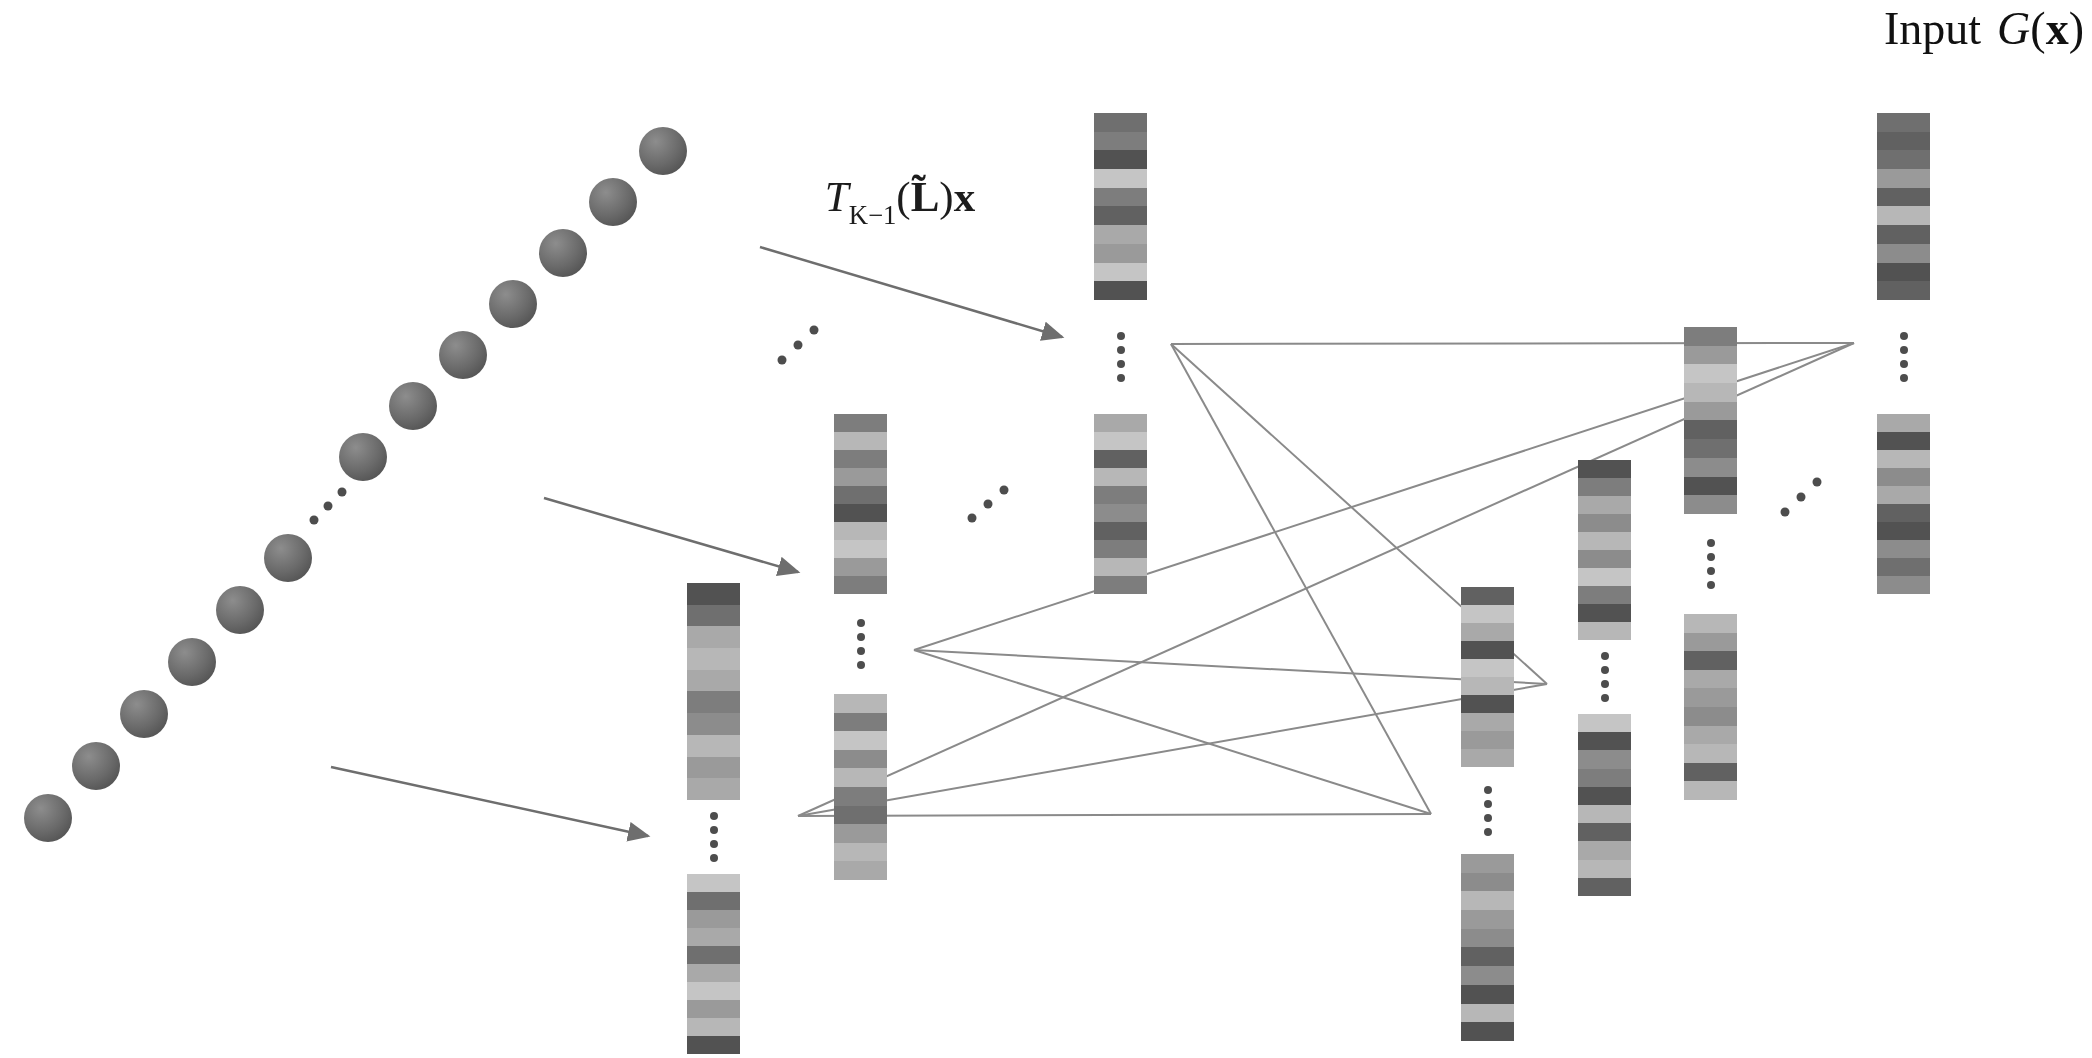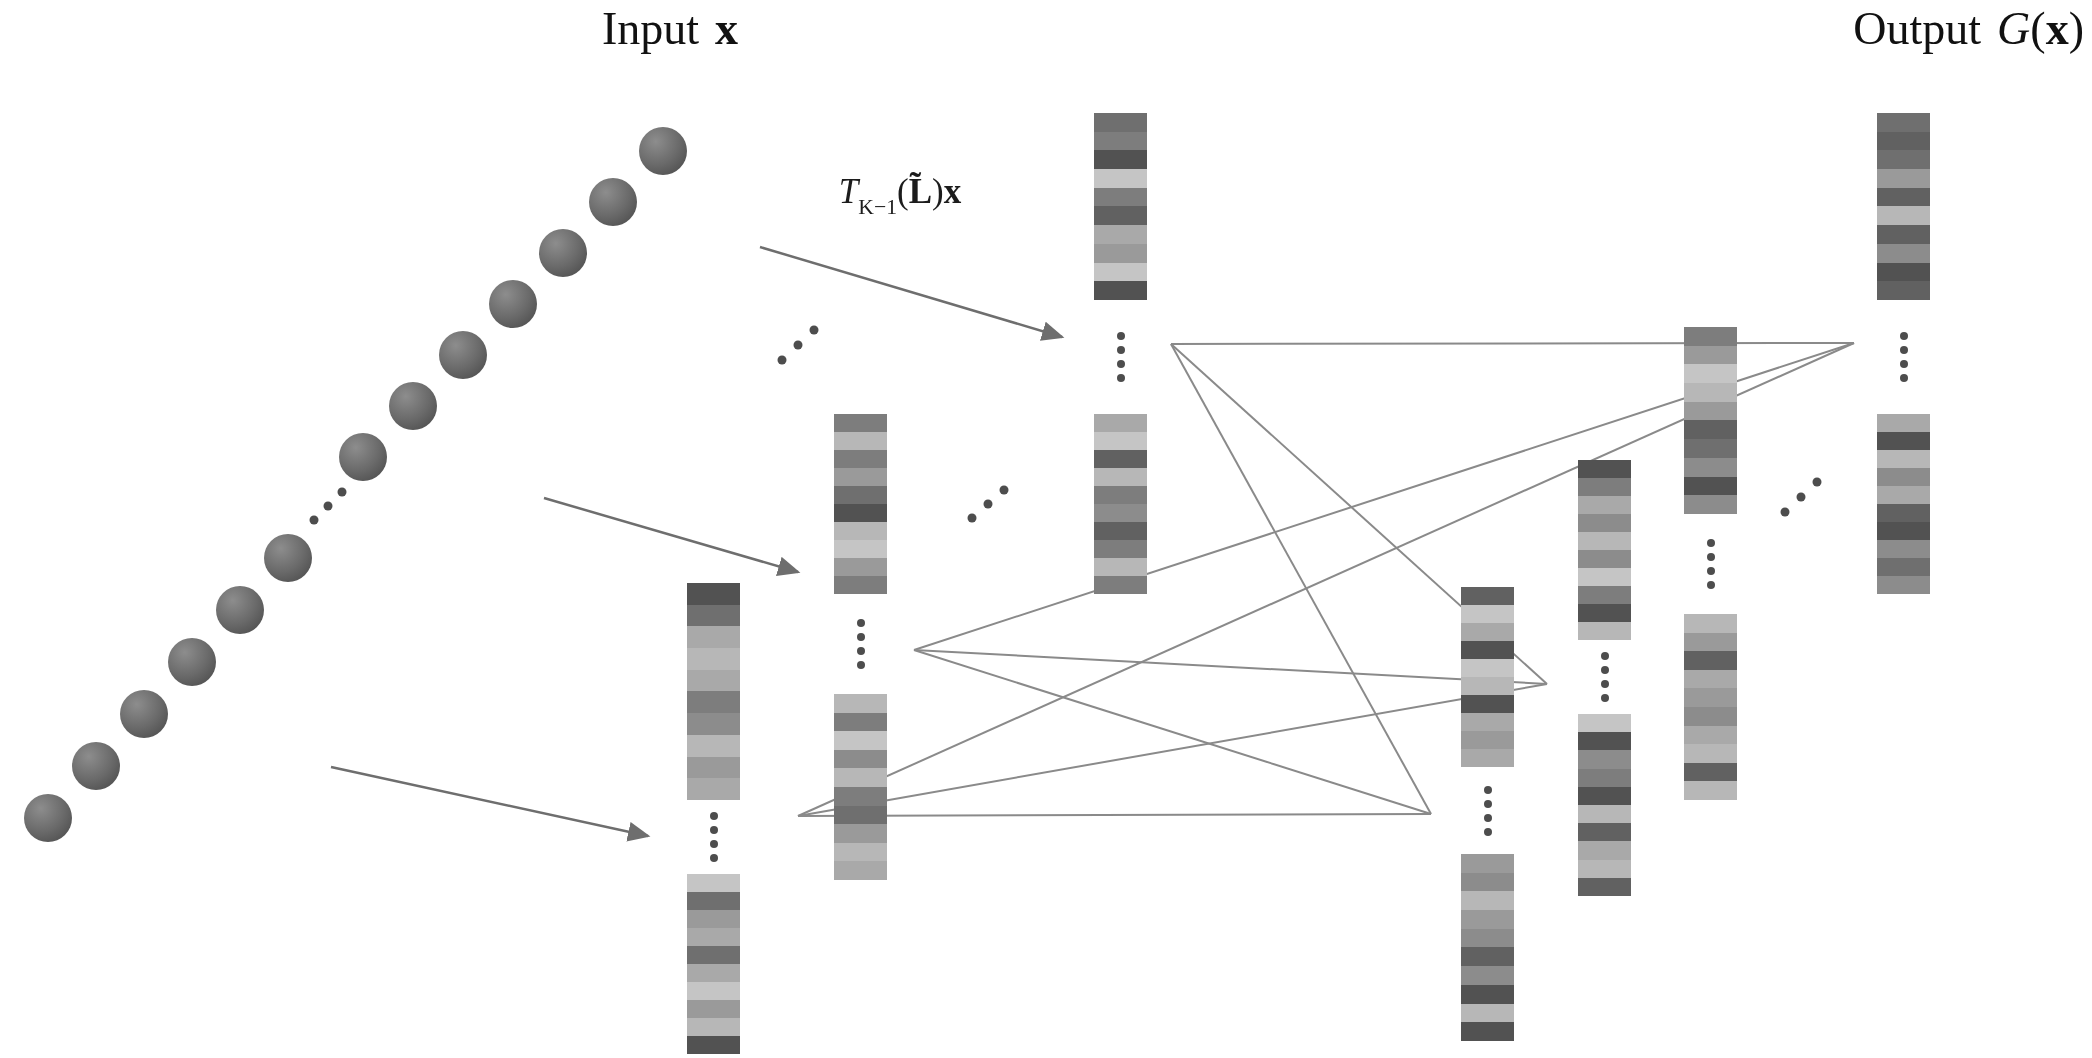--- a/index.html
+++ b/index.html
@@ -18,21 +18,21 @@
     position: absolute; z-index: 3;
     font-size: 46px; color: #111; white-space: nowrap;
   }
   .title .word-gap { margin-right: 16px; }
   .title b { font-weight: bold; }
   #lbl-input  { left: 530px; top: 2px; width: 280px; text-align: center; }
   #lbl-output { left: 1710px; top: 2px; width: 378px; text-align: right; padding-right: 4px; box-sizing: border-box; }
 
   .math {
     position: absolute; z-index: 3;
-    font-size: 35px; color: #1c1c1c; white-space: nowrap;
+    font-size: 43px; color: #1c1c1c; white-space: nowrap;
   }
   .math i { font-style: italic; }
   .math sub { font-size: 0.62em; position: relative; top: 0.12em; }
   .math sup { font-size: 0.62em; position: relative; top: -0.1em; }
   .math b { font-weight: bold; }
   #lbl-t0    { left: 296px;  top: 698px; width: 200px; text-align: center; }
   #lbl-t1    { left: 592px;  top: 442px; width: 200px; text-align: center; }
   #lbl-tk    { left: 770px;  top: 172px; width: 260px; text-align: center; }
   #lbl-theta { left: 1336px; top: 232px; width: 280px; text-align: center; font-size: 40px; }
   #lbl-theta span { margin: 0 5px; }
@@ -330,26 +330,23 @@
           <div class="seg" style="height: 18px; background: rgb(169, 169, 169);"></div>
           <div class="seg" style="height: 18px; background: rgb(97, 97, 97);"></div>
           <div class="seg" style="height: 18px; background: rgb(82, 82, 82);"></div>
           <div class="seg" style="height: 18px; background: rgb(140, 140, 140);"></div>
           <div class="seg" style="height: 18px; background: rgb(111, 111, 111);"></div>
           <div class="seg" style="height: 18px; background: rgb(140, 140, 140);"></div>
         </div>
       </div>
     </div>
 
-  <div class="title" id="lbl-input">
-    <span class="word-gap">Input</span><b>x</b>
-  </div>
 
   <div class="title" id="lbl-output">
-    <span class="word-gap">Output</span><i>G</i><span>(</span><b>x</b><span>)</span>
+    <span class="word-gap">Input</span><i>G</i><span>(</span><b>x</b><span>)</span>
   </div>
 
 
 
   <div class="math" id="lbl-tk">
     <i>T</i><sub>K−1</sub><span>(</span><b>L̃</b><span>)</span><b>x</b>
   </div>
 
 
 </div>

